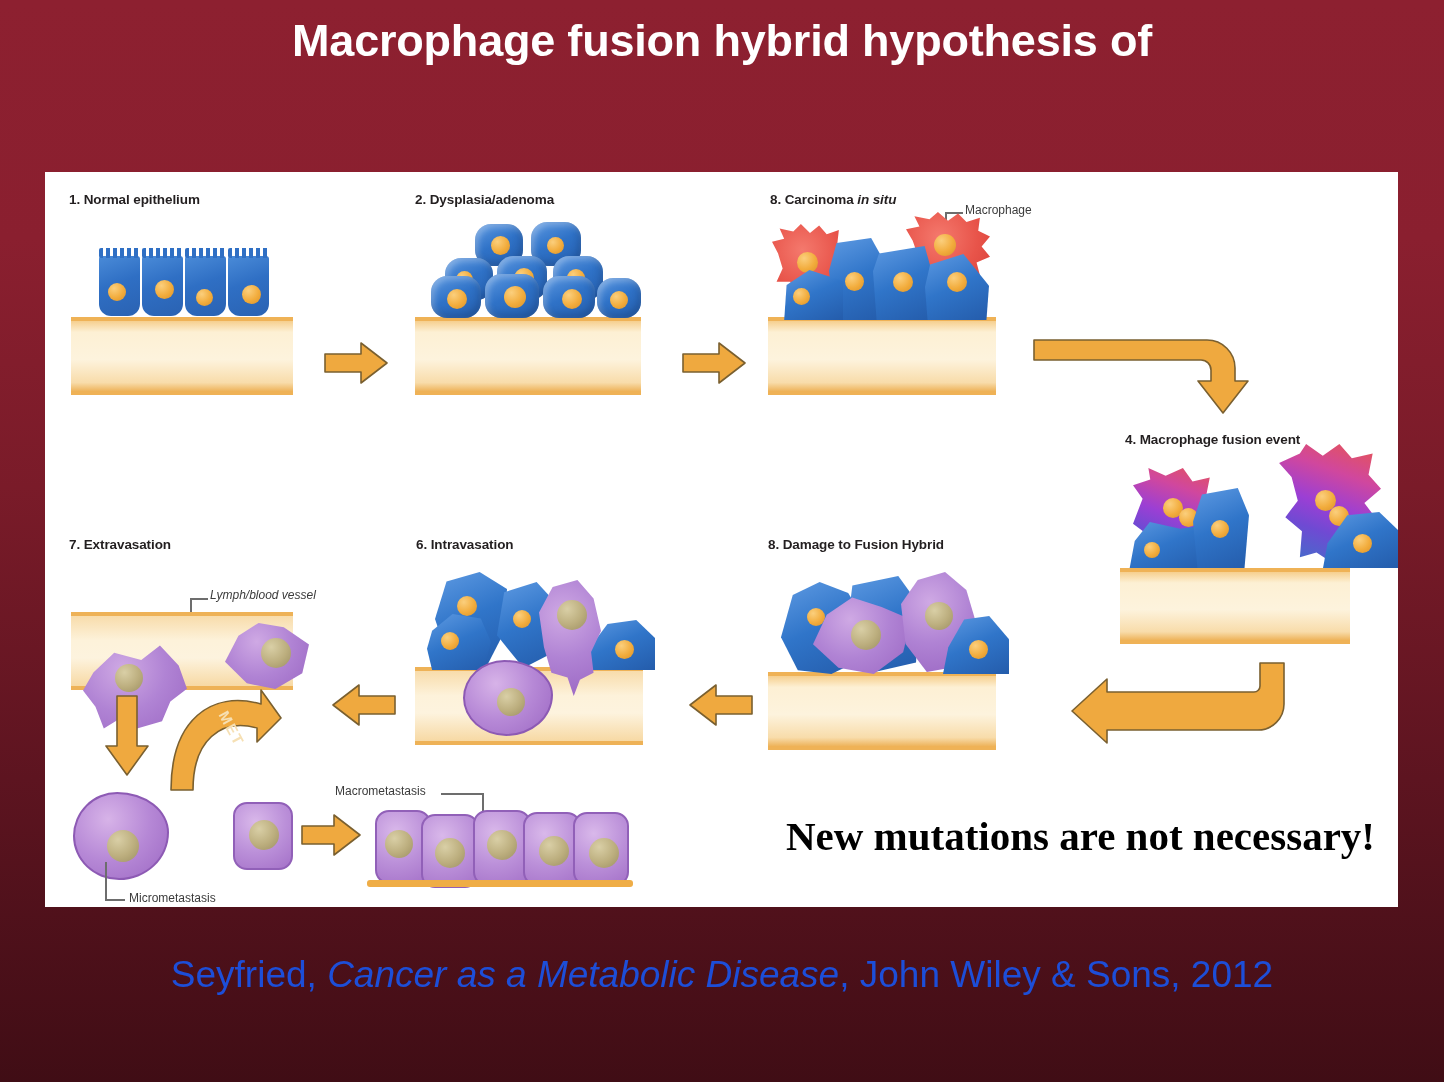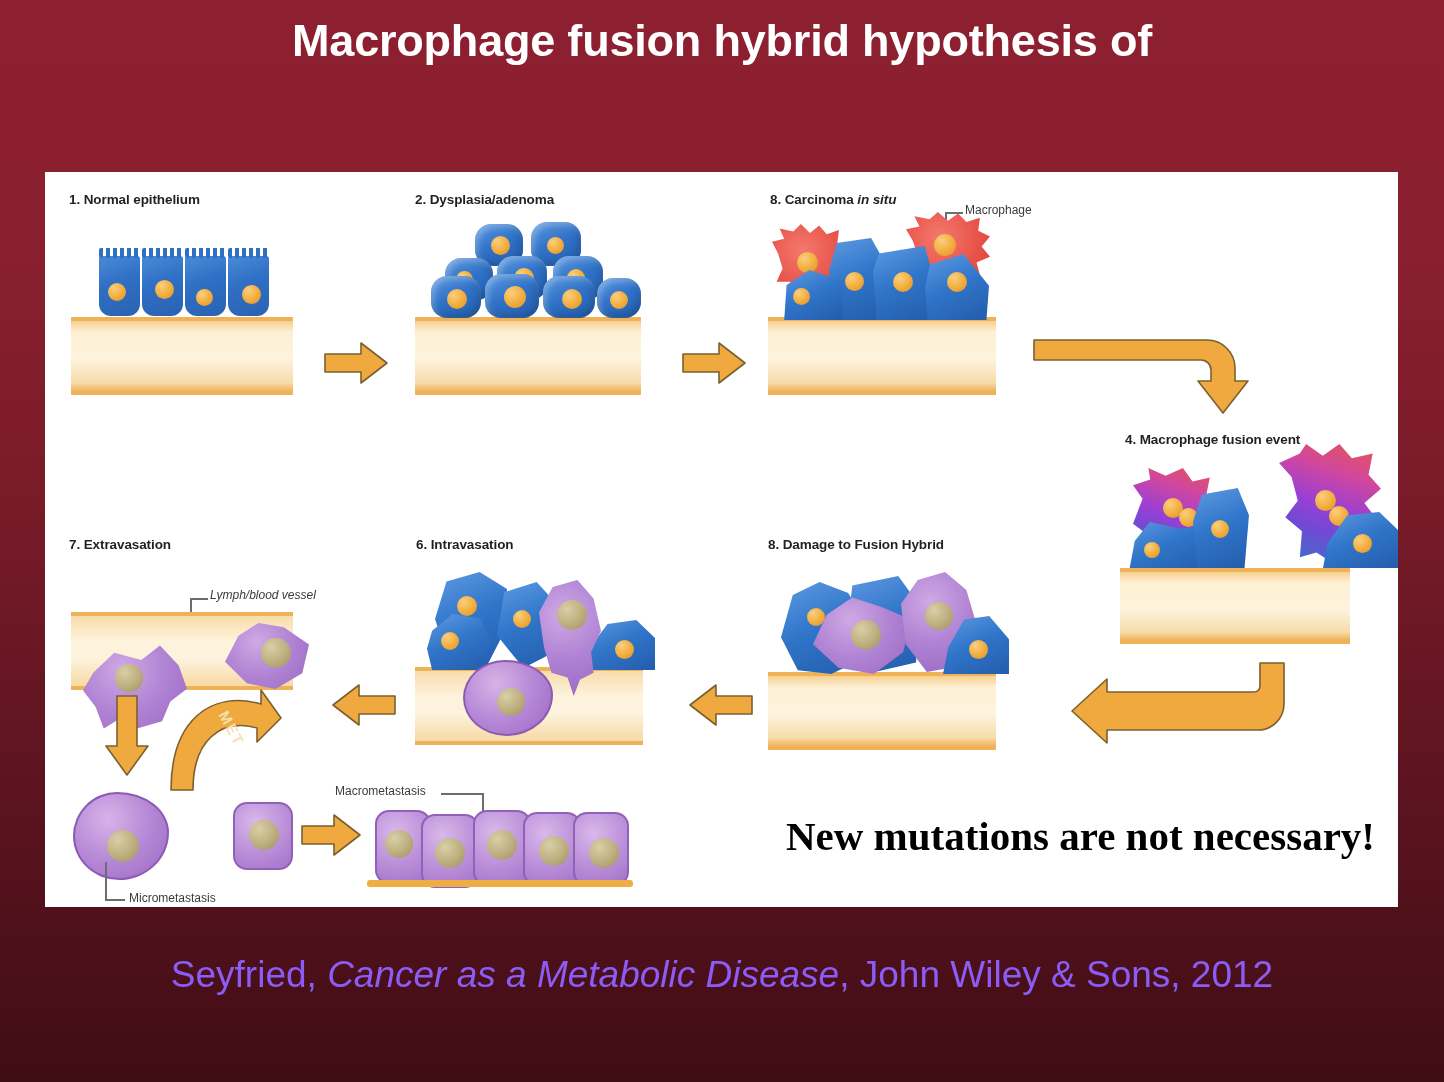--- a/index.html
+++ b/index.html
@@ -14,21 +14,21 @@
   .title{
     position:absolute;left:0;top:12px;width:1444px;
     text-align:center;color:#ffffff;font-weight:bold;
     font-size:45px;line-height:57px;letter-spacing:-0.2px;
   }
   .title .l2{display:block;}
 
   
   .citation{
     position:absolute;left:0;top:951px;width:1444px;text-align:center;
-    color:#8b5cf6;font-size:37px;line-height:48px;white-space:nowrap;
+    color:#1d4ed8;font-size:37px;line-height:48px;white-space:nowrap;
   }
   .citation i{font-style:italic;}
 
   
   .figure{
     position:absolute;left:45px;top:172px;width:1353px;height:735px;
     background:#ffffff;overflow:hidden;
   }
 
   .step-label{

